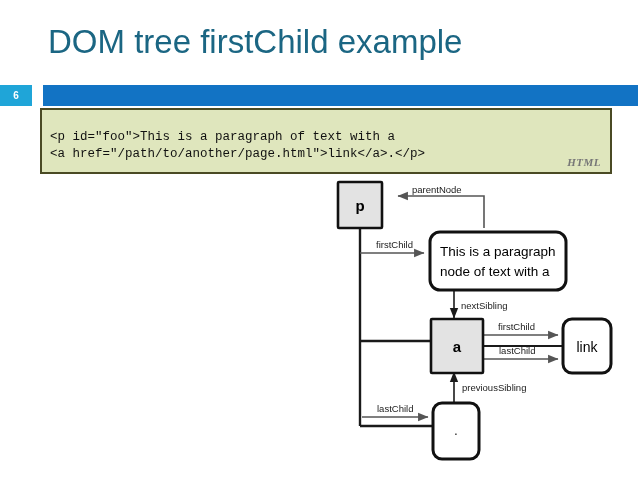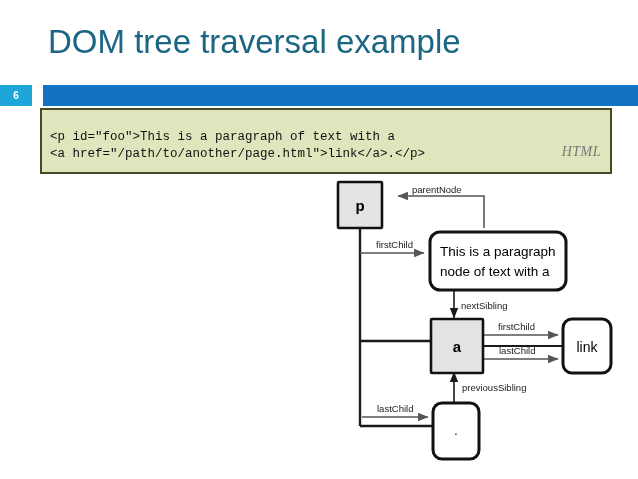--- a/index.html
+++ b/index.html
@@ -68,25 +68,25 @@
     top: 6px;
     font-family: "Liberation Mono", "DejaVu Sans Mono", monospace;
     font-size: 12.5px;
     line-height: 17px;
     color: #111111;
     white-space: pre;
   }
   #code-language-label {
     position: absolute;
     right: 9px;
-    bottom: 12px;
+    bottom: 4px;
     font-family: "Liberation Serif", serif;
     font-style: italic;
-    font-weight: normal;
-    font-size: 14px;
+    font-weight: bold;
+    font-size: 11px;
     color: #777777;
     letter-spacing: 0.5px;
   }
 
   
   #dom-diagram {
     position: absolute;
     left: 336px;
     top: 176px;
     width: 296px;
@@ -100,21 +100,21 @@
   }
   .edge-label {
     font-family: "Liberation Sans", sans-serif;
     font-size: 9.5px;
     fill: #1a1a1a;
   }
 </style>
 </head>
 <body>
 
-<div id="slide-title">DOM tree traversal example</div>
+<div id="slide-title">DOM tree firstChild example</div>
 
 <div id="slide-number-badge">6</div>
 <div id="header-accent-bar"></div>
 
 <div id="code-block">
   <pre id="code-lines">&lt;p id="foo"&gt;This is a paragraph of text with a
 &lt;a href="/path/to/another/page.html"&gt;link&lt;/a&gt;.&lt;/p&gt;</pre>
   <div id="code-language-label">HTML</div>
 </div>
 

